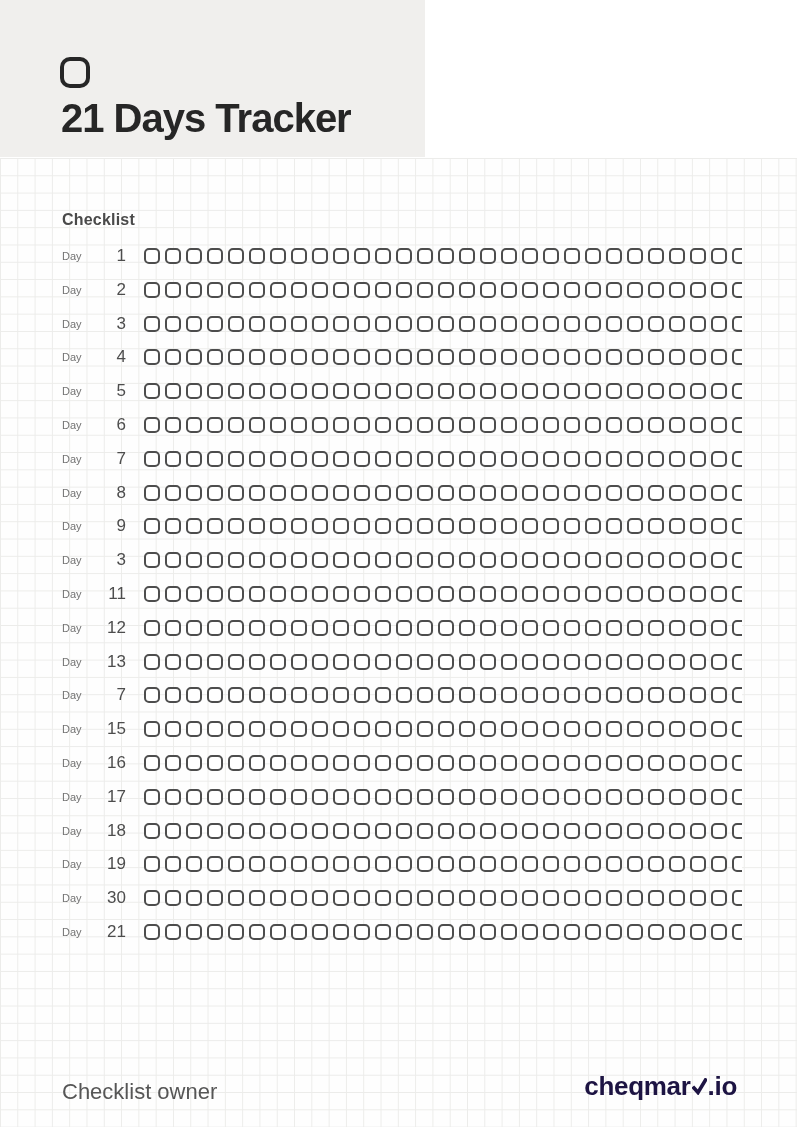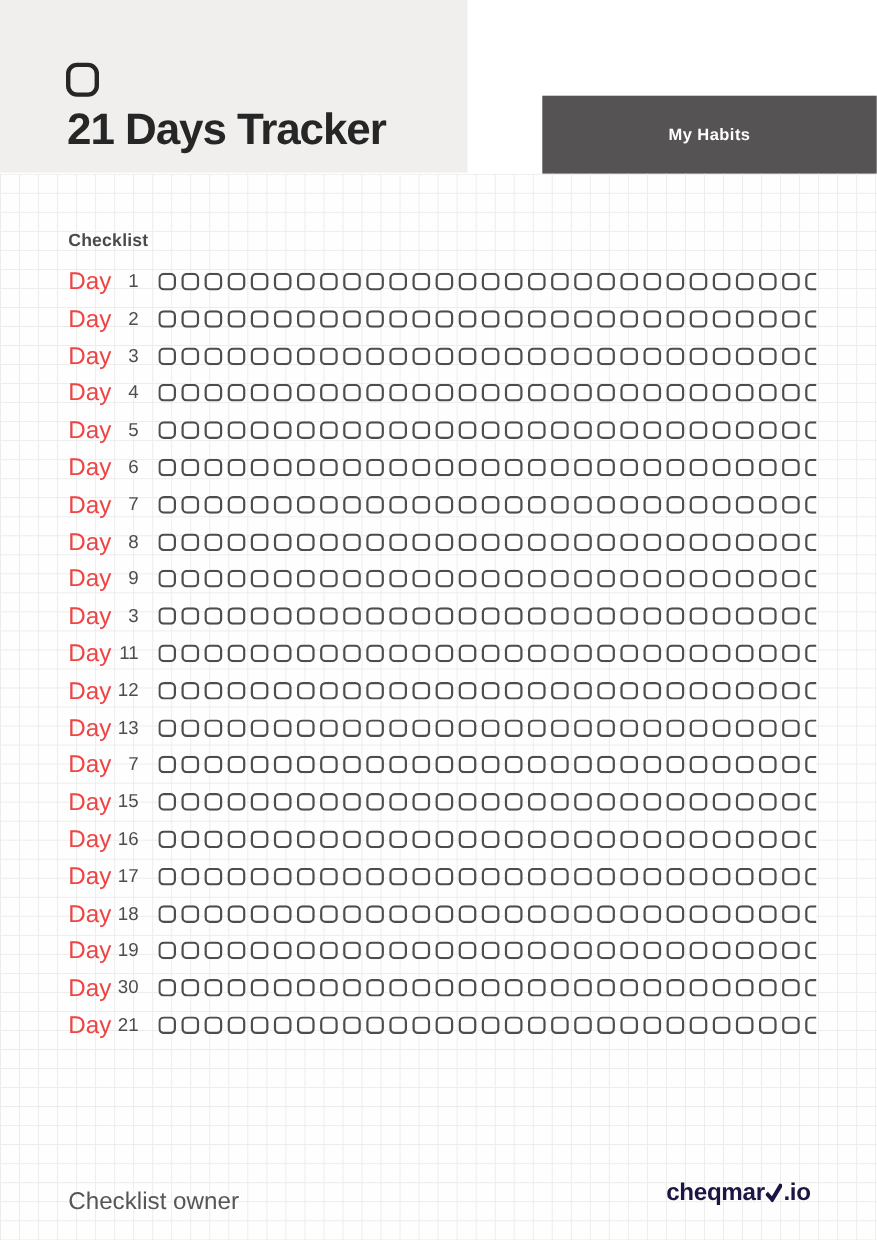--- a/index.html
+++ b/index.html
@@ -64,21 +64,21 @@
     display: flex; flex-direction: column;
     row-gap: 17.8px;
   }
   .row {
     display: flex; align-items: center;
     height: 16px;
     padding-left: 62px;
   }
   .day-word {
     width: 34px;
-    font-size: 22px; color: #ef4444;
+    font-size: 11px; color: #737373;
     flex: 0 0 auto;
   }
   .day-num {
     width: 30px; text-align: right;
     font-size: 17px; color: #4d4d4d;
     flex: 0 0 auto;
   }
   .cb-strip {
     margin-left: 18px;
     width: 598px; height: 16px;
@@ -95,38 +95,35 @@
   }
 
   
   .owner-label {
     position: absolute; left: 62px; top: 1079px;
     font-size: 22px; color: #565656;
   }
   .brand {
     position: absolute; right: 60px; top: 1071px;
     display: flex; align-items: center;
-    font-size: 22px; font-weight: 800;
+    font-size: 26px; font-weight: 800;
     color: #1d1443; letter-spacing: -0.3px;
   }
   .brand svg { display: block; margin: 0 1px; }
 </style>
 </head>
 <body>
 
 <div class="page">
 
   <div class="header-left">
     <div class="logo-checkbox"></div>
     <div class="page-title">21 Days Tracker</div>
   </div>
 
-  <div class="banner">
-    <span class="banner-label">My Habits</span>
-  </div>
 
   <div class="grid-area"></div>
 
   <div class="checklist-title">Checklist</div>
 
   <div class="rows">
       <div class="row">
         <span class="day-word">Day</span>
         <span class="day-num">1</span>
         <div class="cb-strip">

